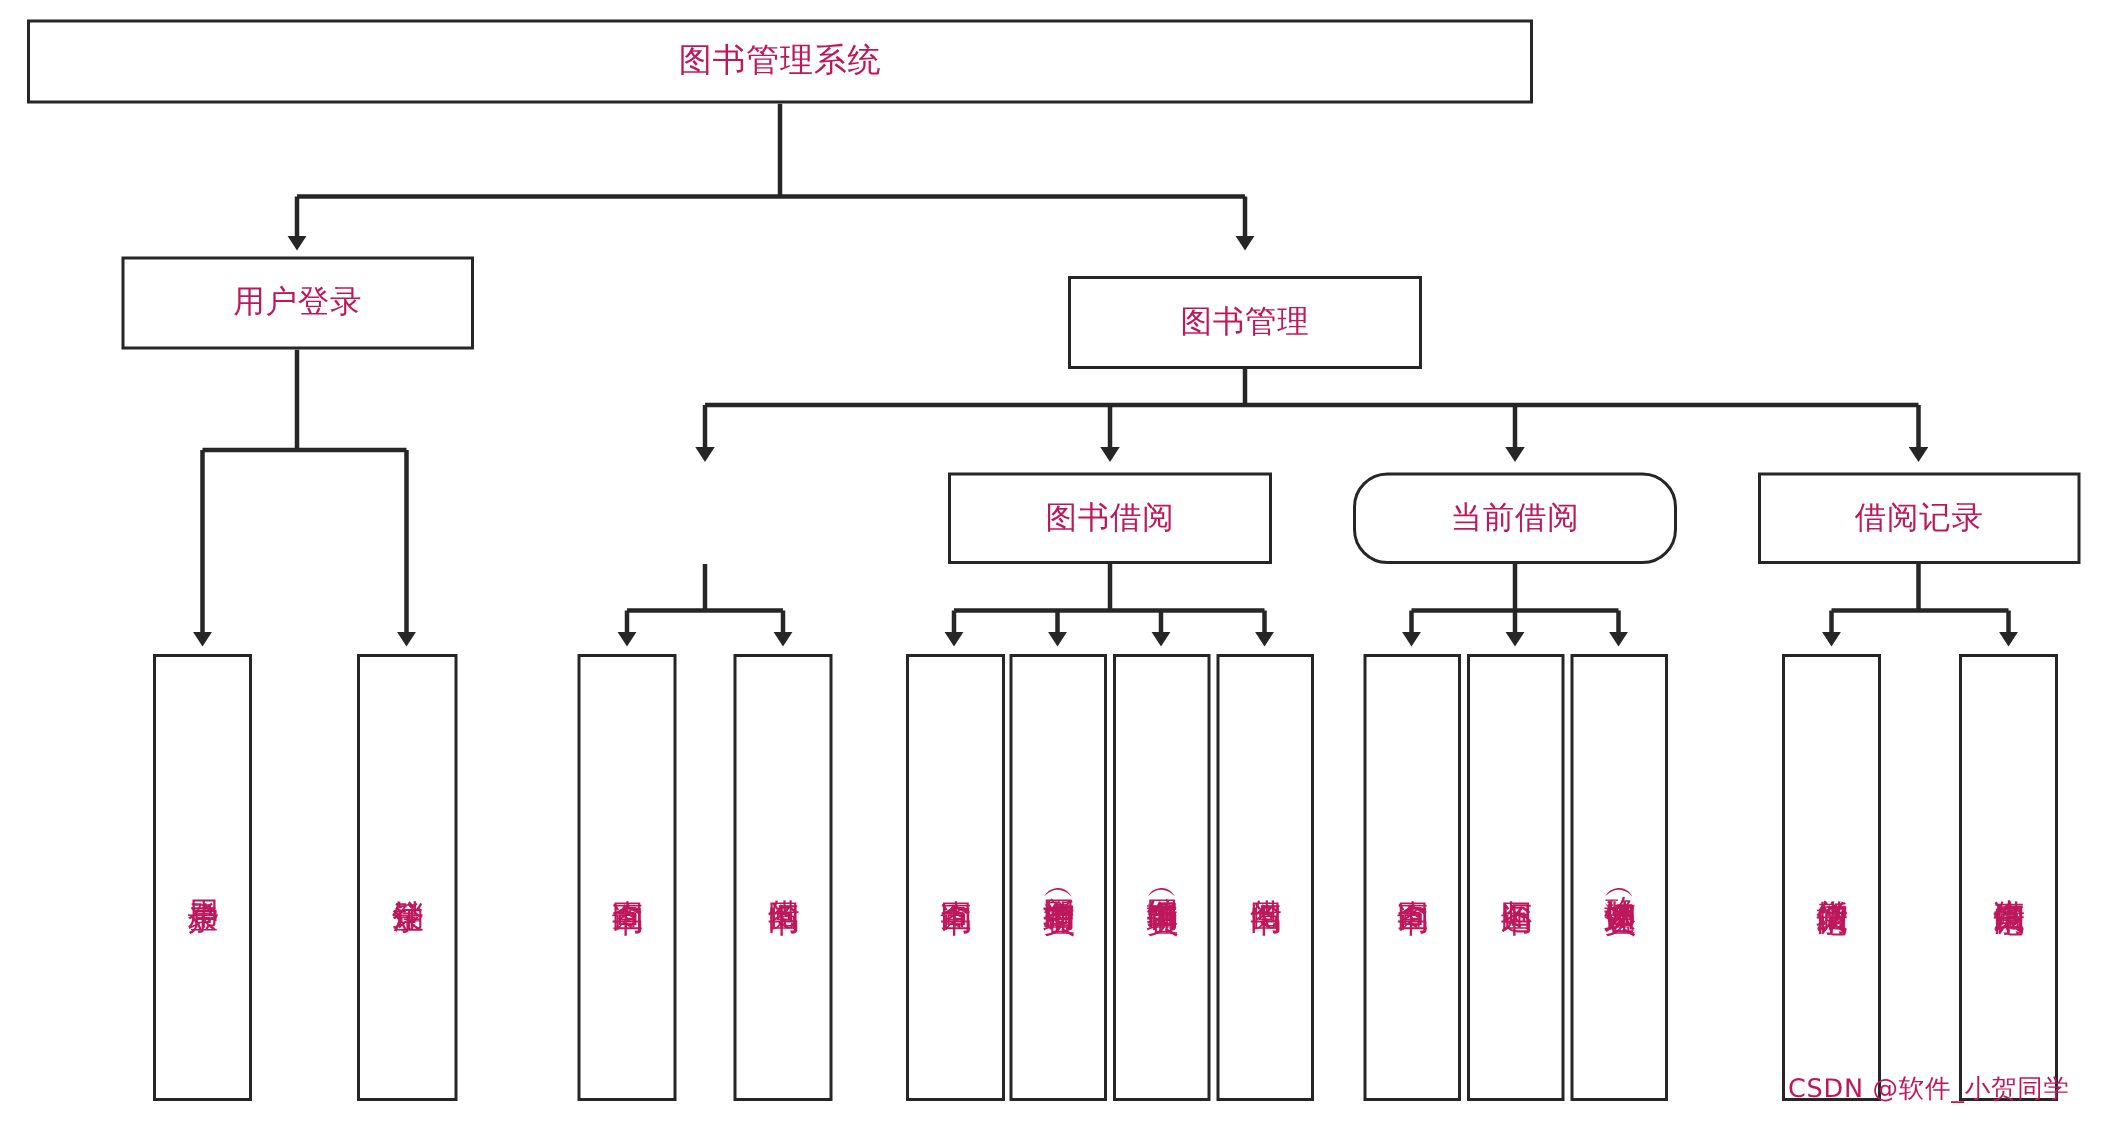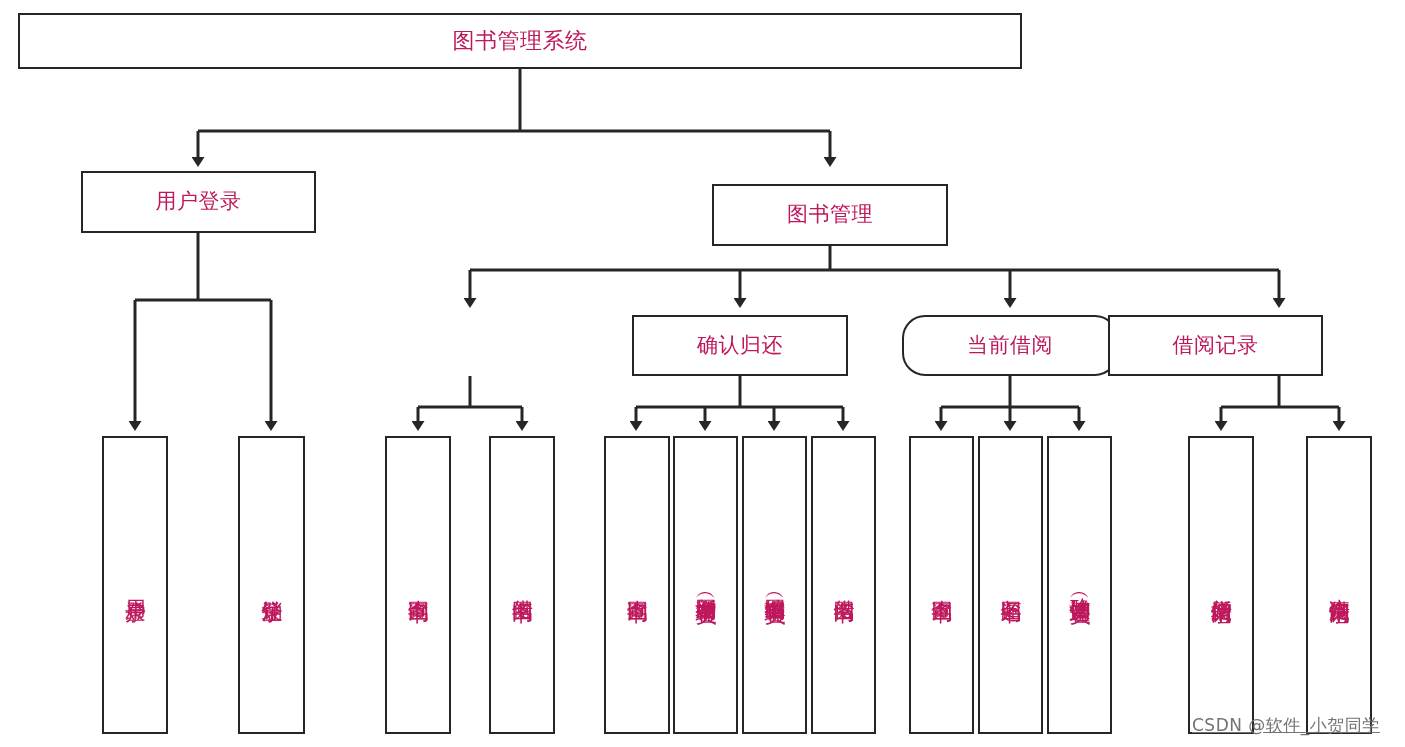--- a/index.html
+++ b/index.html
@@ -51,24 +51,23 @@
     text-orientation: upright;
     font-size: 21px;
     line-height: 1.28;
     letter-spacing: 1px;
     white-space: nowrap;
     text-align: center;
   }
   .watermark {
     position: absolute;
     font-size: 17px;
-    color: #737373;
+    color: #be185d;
     white-space: nowrap;
     letter-spacing: 0.5px;
-    text-decoration: underline;
   }
 </style>
 </head>
 <body>
 
 <div id="canvas">
 
   <svg class="connectors" viewBox="0 0 1405 747">
     <defs>
       <marker id="arr" markerWidth="11" markerHeight="13" refX="1" refY="6.5" orient="auto" markerUnits="userSpaceOnUse">
@@ -124,26 +123,26 @@
   </div>
 
   <div class="node" style="left:81px; top:171px; width:235px; height:62px;">
     <span class="label-h">用户登录</span>
   </div>
   <div class="node" style="left:712px; top:171px; width:236px; height:62px;margin-top:13px;">
     <span class="label-h">图书管理</span>
   </div>
 
   <div class="node" style="left:632px; top:315px; width:216px; height:61px;">
-    <span class="label-h">确认归还</span>
+    <span class="label-h">图书借阅</span>
   </div>
   <div class="node" style="left:902px; top:315px; width:216px; height:61px;border-radius:23px;">
     <span class="label-h">当前借阅</span>
   </div>
-  <div class="node" style="left:1108px; top:315px; width:215px; height:61px;">
+  <div class="node" style="left:1172px; top:315px; width:215px; height:61px;">
     <span class="label-h">借阅记录</span>
   </div>
 
   <div class="node vert" style="left:102px; top:436px; width:66px; height:298px;">
     <span class="label-v">用户登录</span>
   </div>
   <div class="node vert" style="left:238px; top:436px; width:67px; height:298px;">
     <span class="label-v">注销登录</span>
   </div>
 

